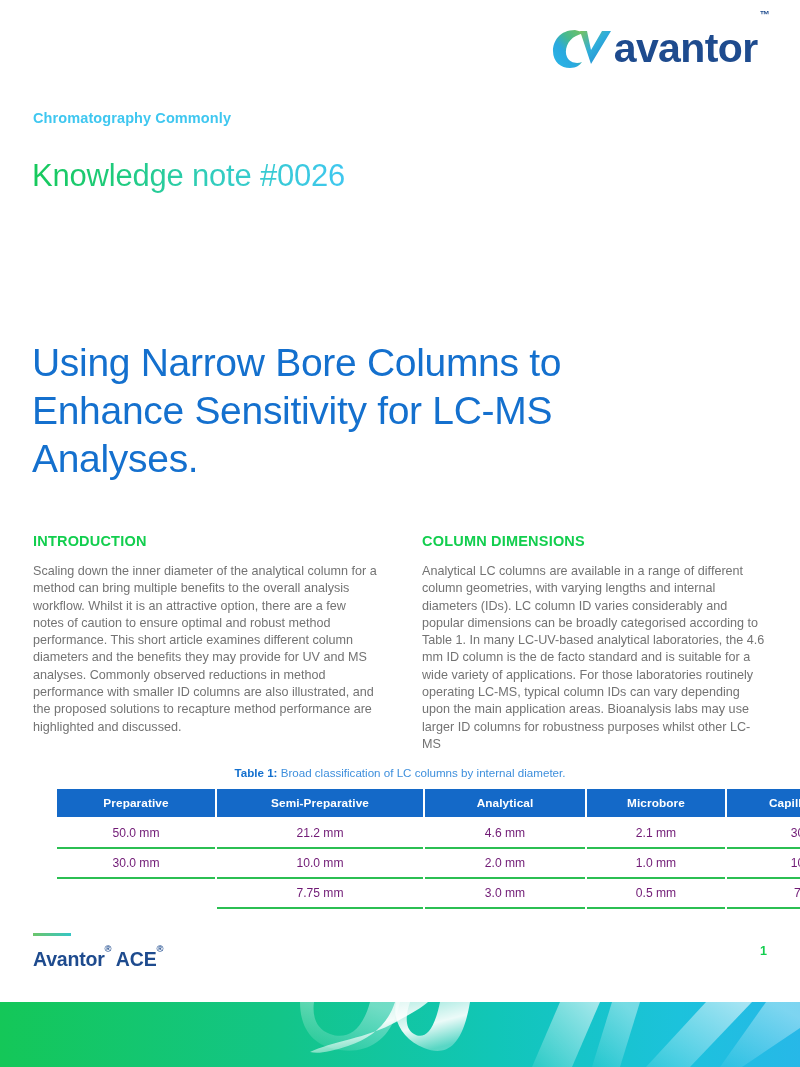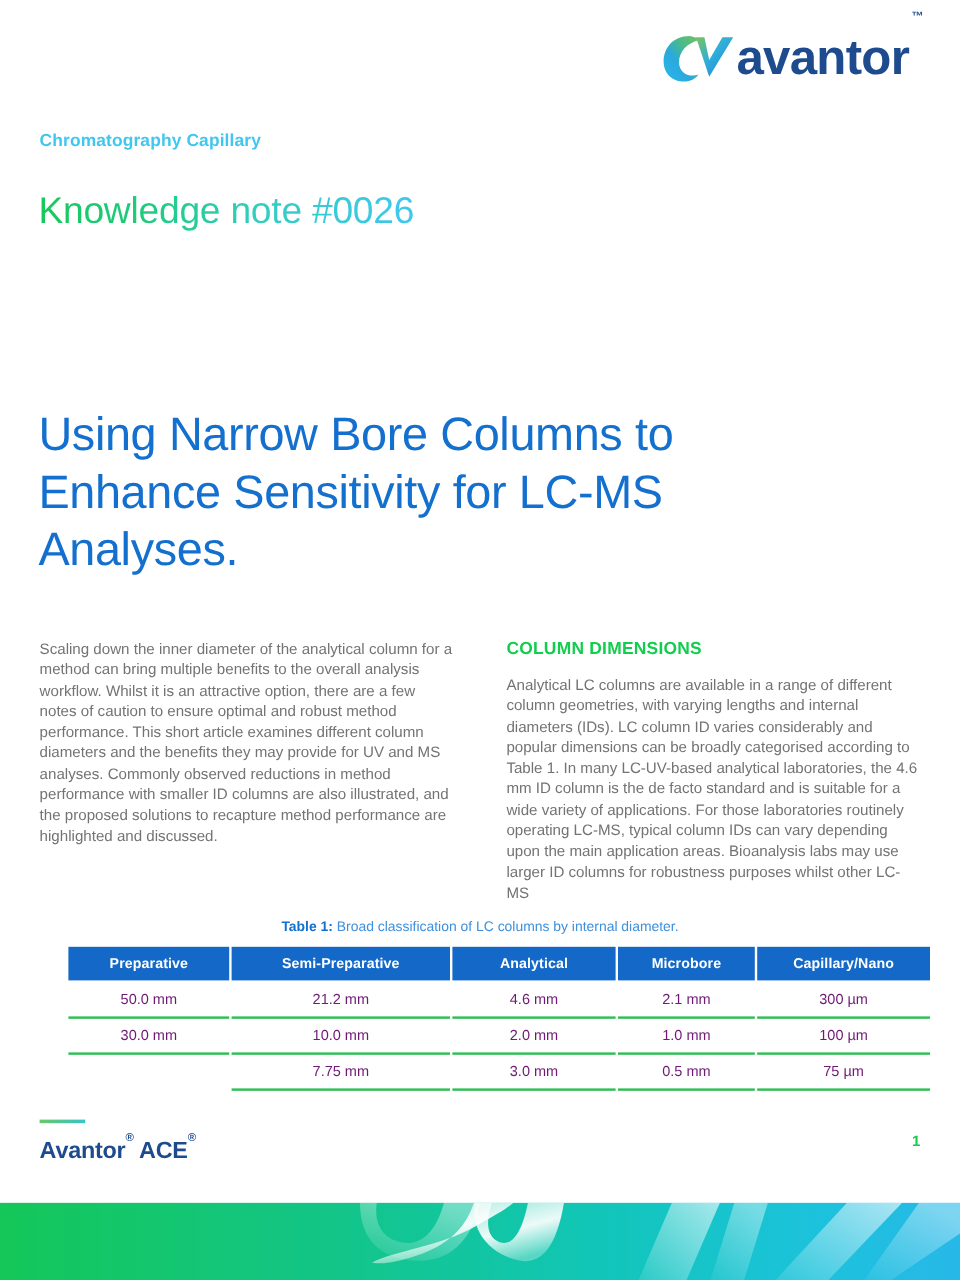--- a/index.html
+++ b/index.html
@@ -55,21 +55,21 @@
 
   
   .tbl-wrap{position:absolute;left:55px;top:766px;width:690px;}
   .tbl-cap{
     text-align:center;font-size:11.6px;color:#3E8FDC;margin-bottom:10px;
   }
   .tbl-cap b{color:#1470CE;font-weight:700;}
   table.dims{border-collapse:separate;border-spacing:2px 0;width:690px;table-layout:fixed;}
   table.dims th{
     background:#1469C8;color:#ffffff;font-size:11.8px;font-weight:700;
-    padding:7px 2px;text-align:center;letter-spacing:.1px;
+    padding:7px 14px;text-align:center;letter-spacing:.1px;
   }
   table.dims td{
     font-size:12.1px;color:#701a75;text-align:center;
     padding:7px 4px 7px;border-bottom:2px solid #2BBF52;height:13px;
   }
   table.dims tr.first-row td{padding-top:9px;}
 
   
   .foot-rule{
     position:absolute;left:33px;top:933px;width:38px;height:3px;
@@ -108,26 +108,27 @@
             <stop offset="100%" stop-color="#1E7FD1"></stop>
           </linearGradient>
         </defs>
         <path d="M25 6 C10 6 3 17 3 27 C3 38 11 44 20 44 C26 44 30 41 32 38 C27 40 20 39 17 33 C14 27 17 16 26 12 C30 10 33 9 36 9 Z" fill="url(#gmark)"></path>
         <path d="M30 7 L41 40 L61 7 L52 7 L41 26 L37 7 Z" fill="url(#gmark2)"></path>
       </svg>
     </span>
     <span class="logo-word"><span>avantor</span><span class="logo-tm">™</span></span>
   </div>
 
-  <div class="kicker">Chromatography Capillary</div>
+  <div class="kicker">Chromatography Commonly</div>
   <div class="knote">Knowledge note #0026</div>
   <h1 class="doc-title">Using Narrow Bore Columns to Enhance Sensitivity for LC-MS Analyses.</h1>
 
   <div class="cols">
     <div class="col">
+      <div class="sec-head">INTRODUCTION</div>
       <p class="body-txt">Scaling down the inner diameter of the analytical column for a method can bring multiple benefits to the overall analysis workflow. Whilst it is an attractive option, there are a few notes of caution to ensure optimal and robust method performance. This short article examines different column diameters and the benefits they may provide for UV and MS analyses. Commonly observed reductions in method performance with smaller ID columns are also illustrated, and the proposed solutions to recapture method performance are highlighted and discussed.</p>
     </div>
     <div class="col">
       <div class="sec-head">COLUMN DIMENSIONS</div>
       <p class="body-txt">Analytical LC columns are available in a range of different column geometries, with varying lengths and internal diameters (IDs). LC column ID varies considerably and popular dimensions can be broadly categorised according to Table 1. In many LC-UV-based analytical laboratories, the 4.6 mm ID column is the de facto standard and is suitable for a wide variety of applications. For those laboratories routinely operating LC-MS, typical column IDs can vary depending upon the main application areas. Bioanalysis labs may use larger ID columns for robustness purposes whilst other LC-MS</p>
     </div>
   </div>
 
   <div class="tbl-wrap">
     <div class="tbl-cap">

